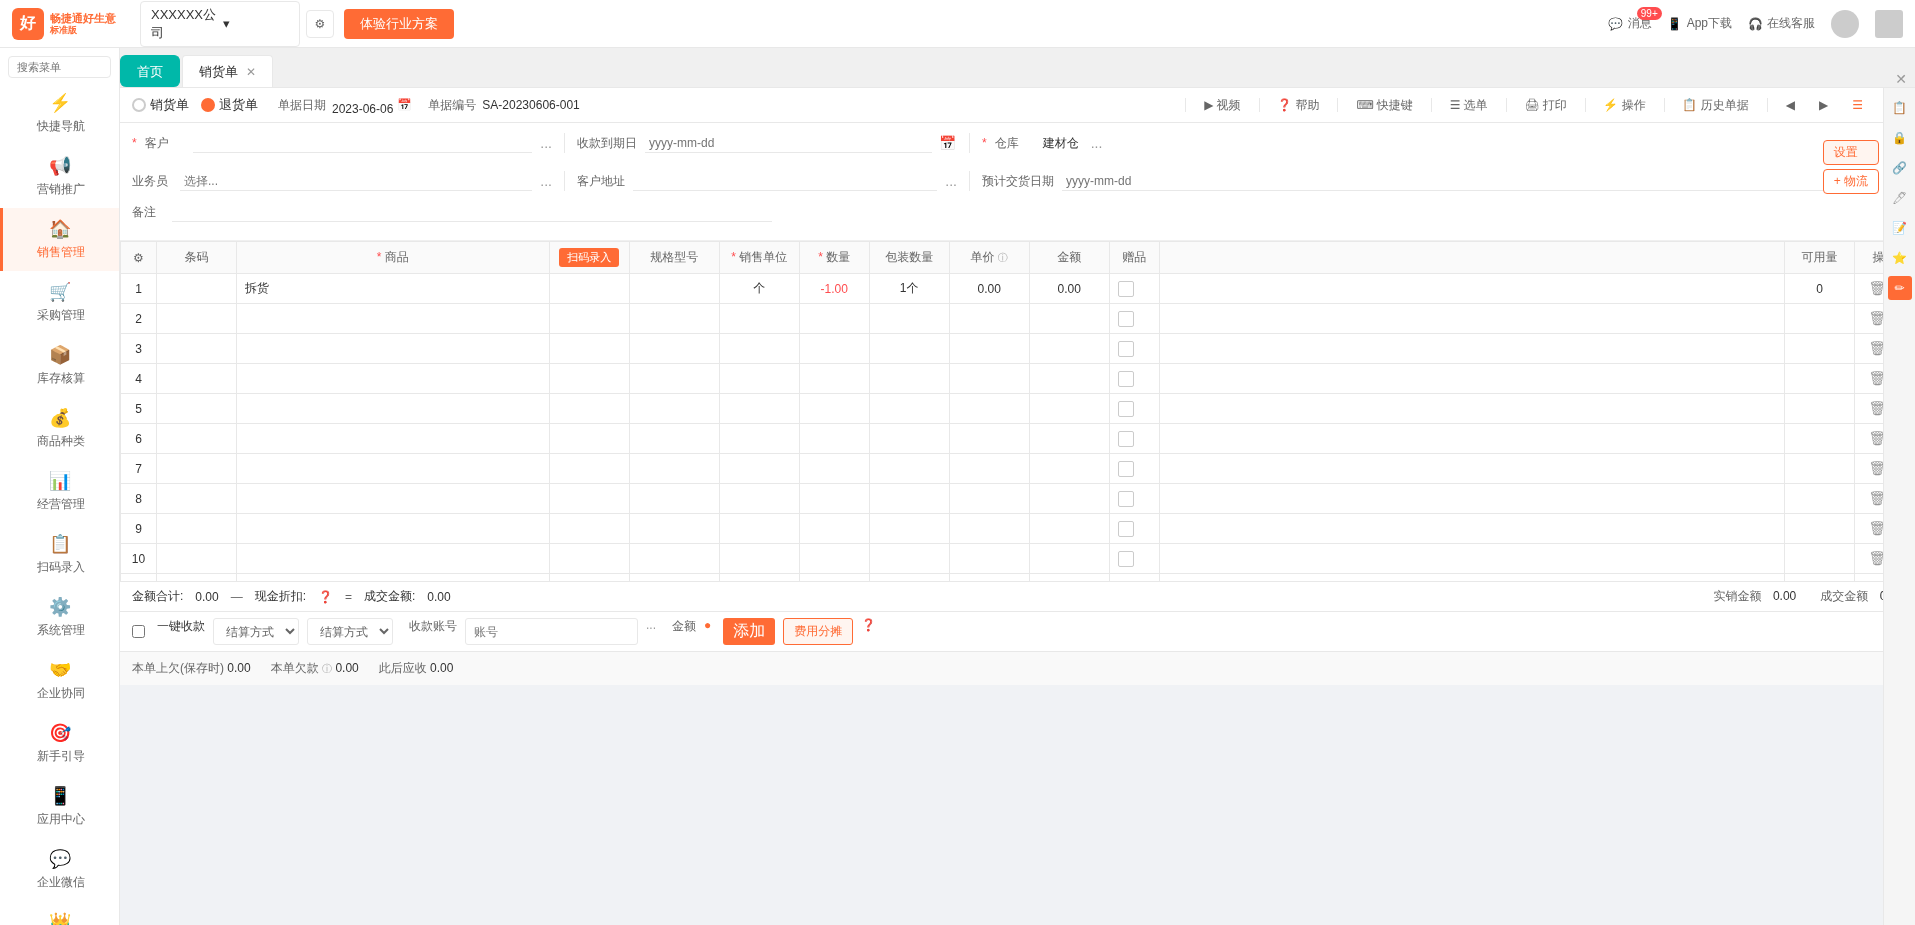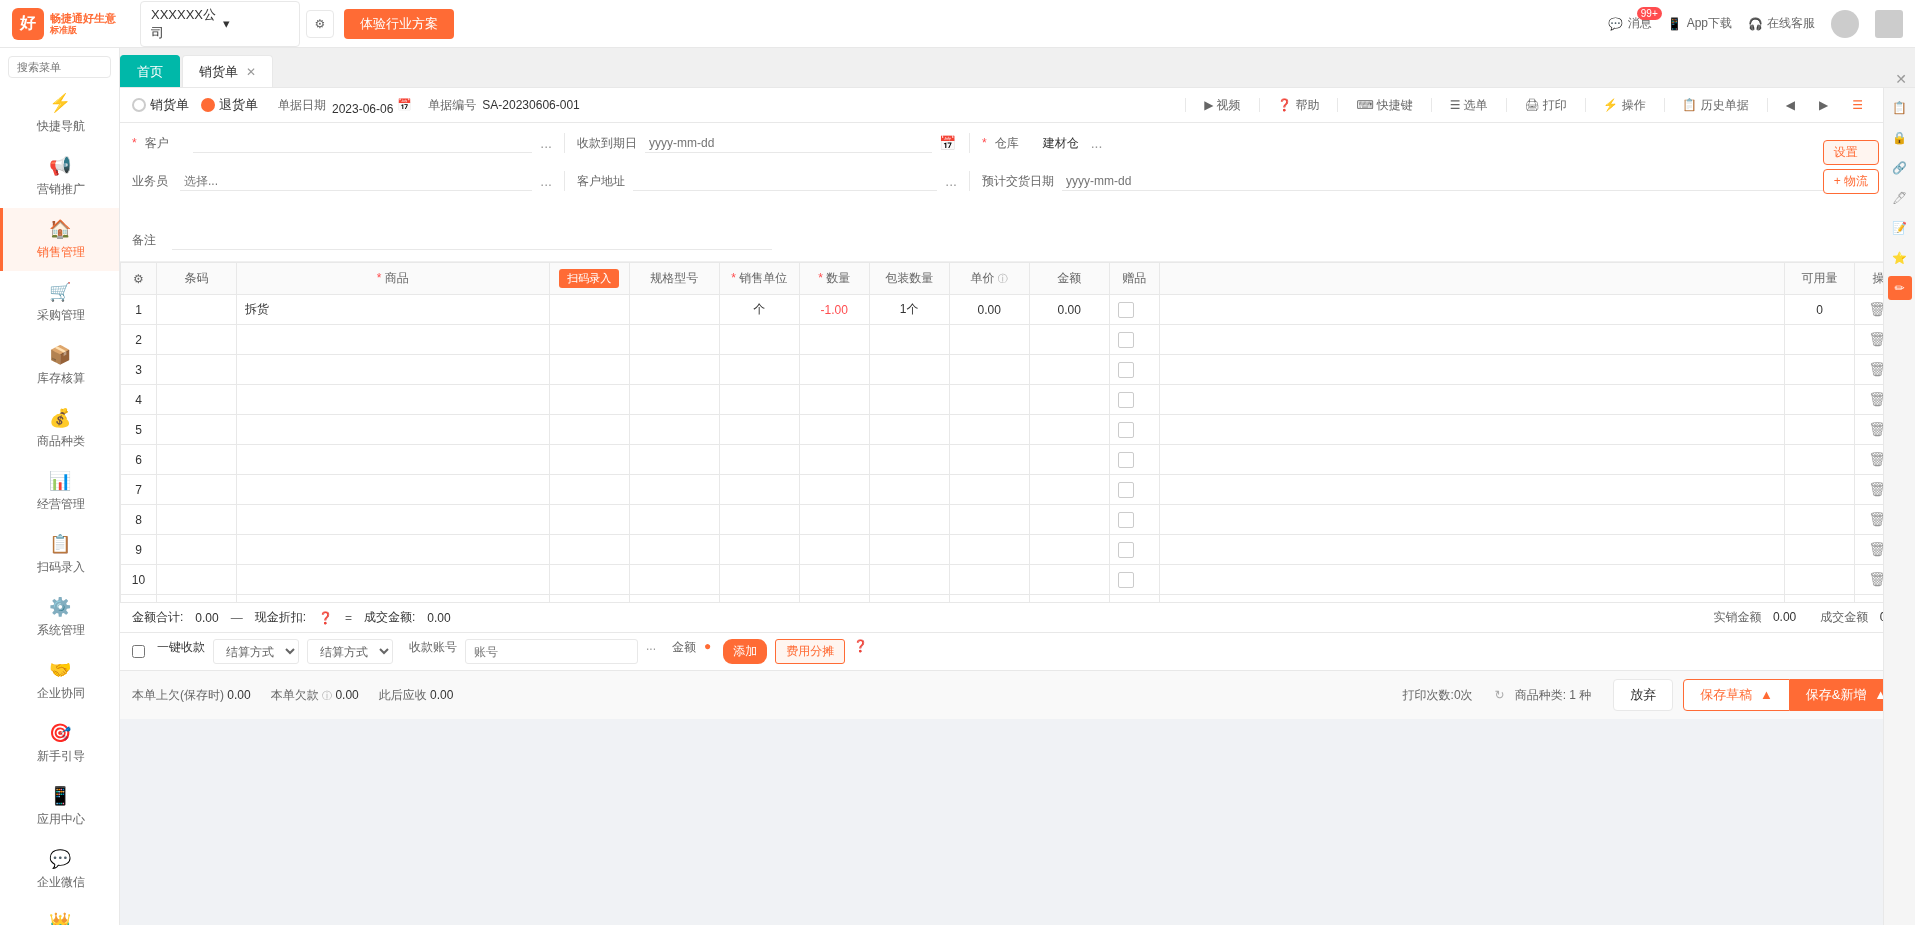--- a/index.html
+++ b/index.html
@@ -123,20 +123,21 @@
       border: 1px solid #d0d0d0; border-bottom: none;
       margin-right: 2px;
     }
     .tab.active {
       background: #fff; color: #333;
       border-color: #e8e8e8;
     }
     .tab-home {
       background: #00b8a9; color: white;
       border-color: #00b8a9;
+      border-radius: 6px;
     }
     .tab-close { font-size: 12px; color: #999; cursor: pointer; }
     .toolbar-item {
       display: flex; align-items: center; gap: 3px;
       cursor: pointer; color: #666; font-size: 12px;
       padding: 2px 6px;
     }
     .radio-label { display: flex; align-items: center; gap: 4px; cursor: pointer; font-size: 13px; }
     .radio-btn {
       width: 14px; height: 14px; border-radius: 50%;
@@ -229,21 +230,21 @@
       border-top: 1px solid #e8e8e8;
       font-size: 12px;
     }
     .payment-select {
       border: 1px solid #e8e8e8; border-radius: 3px;
       padding: 3px 8px; font-size: 12px; color: #666;
       background: white; cursor: pointer;
     }
     .add-btn {
       background: #ff6b35; color: white; border: none;
-      padding: 3px 10px; border-radius: 9px; cursor: pointer; font-size: 12px;
+      padding: 3px 10px; border-radius: 3px; cursor: pointer; font-size: 16px;
     }
     .expense-btn {
       border: 1px solid #ff6b35; color: #ff6b35;
       background: #fff5f0; padding: 3px 10px;
       border-radius: 3px; cursor: pointer; font-size: 12px;
     }
 
     
     .bottom-action-bar {
       background: #f9f9f9;
@@ -550,21 +551,21 @@
         <span class="field-ellipsis">...</span>
       </div>
       <div class="field-divider"></div>
       <div class="field-group">
         <span class="field-label">预计交货日期</span>
         <input class="field-input" type="text" placeholder="yyyy-mm-dd" style="">
         <span class="calendar-icon">📅</span>
       </div>
     </div>
 
-    <div class="form-row" style="padding:4px 0 11px;margin-top:28px;">
+    <div class="form-row" style="padding:4px 0 18px;">
       <span class="field-label">备注</span>
       <input class="field-input" type="text" style="max-width: 600px;">
     </div>
   </div>
 
   <div class="table-wrapper" style="flex:1;overflow-y:auto;max-height:340px;">
     <table>
       <thead>
         <tr>
           <th class="col-num">⚙</th>
@@ -900,36 +901,20 @@
     <span class="stat-item">
       <span>本单欠款</span>
       <span class="info-icon">ⓘ</span>
       <span class="stat-value">0.00</span>
     </span>
     <span class="stat-item">
       <span>此后应收</span>
       <span class="stat-value">0.00</span>
     </span>
 
-    <div class="bottom-right">
-      <span class="print-info">打印次数:0次</span>
-      <span style="cursor:pointer;color:#aaa;">↻</span>
-      <span class="product-type">商品种类: 1 种</span>
-      <button class="discard-btn">放弃</button>
-      <div class="btn-group">
-        <button class="save-draft-btn">
-          <span>保存草稿</span>
-          <span style="margin-left:4px;color:#ff6b35;">▲</span>
-        </button>
-        <button class="save-new-btn">
-          <span>保存&amp;新增</span>
-          <span style="margin-left:4px;">▲</span>
-        </button>
-      </div>
-    </div>
   </div>
 </div>
 
 <div class="scroll-right-panel">
   <div class="right-tool">📋</div>
   <div class="right-tool">🔒</div>
   <div class="right-tool">🔗</div>
   <div class="right-tool">🖊</div>
   <div class="right-tool">📝</div>
   <div class="right-tool">⭐</div>

